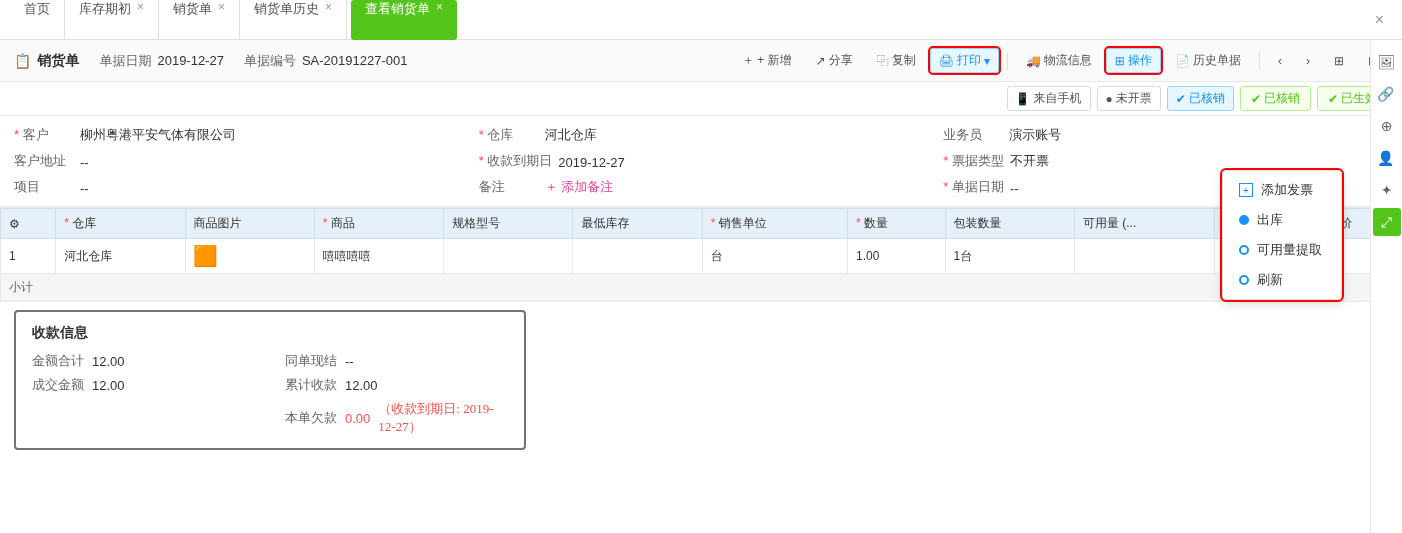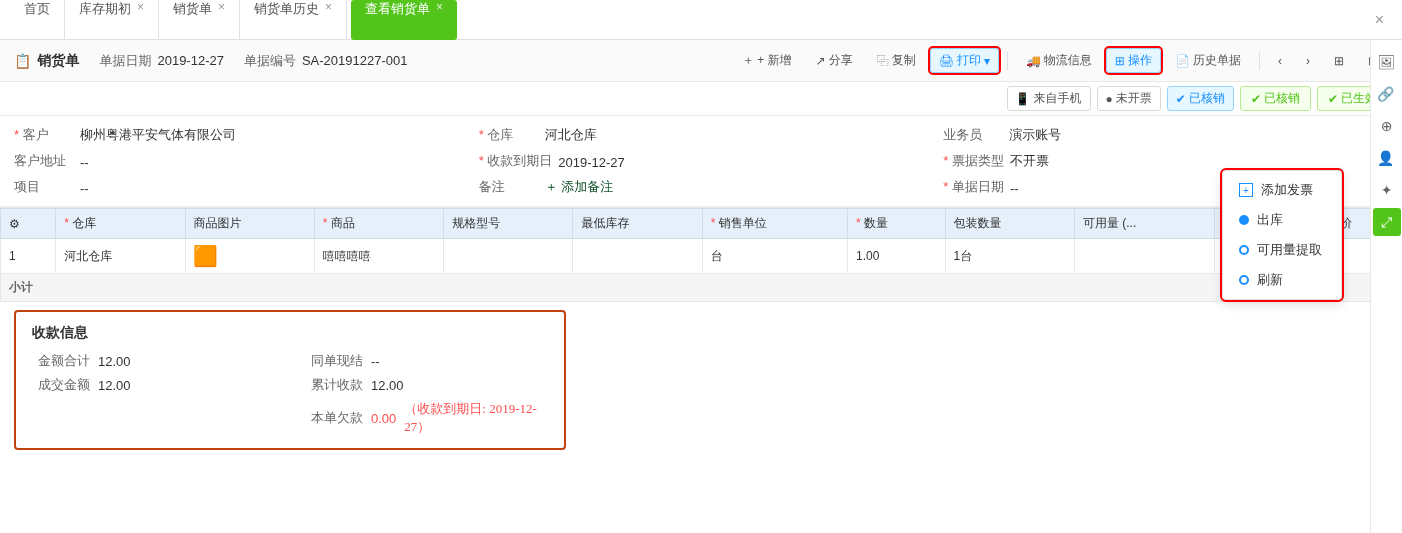--- a/index.html
+++ b/index.html
@@ -84,45 +84,45 @@
 
     
     .form-section {
       padding: 10px 14px; display: grid; grid-template-columns: 1fr 1fr 1fr;
       gap: 8px 20px; border-bottom: 1px solid #f0f0f0;
     }
     .form-row { display: flex; align-items: flex-end; gap: 6px; }
     .form-label { color: #666; white-space: nowrap; min-width: 60px; }
     .form-label.required::before { content: '* '; color: #ff4d4f; }
     .form-value { color: #333; }
-    .form-value-add { color: #14532d; cursor: pointer; }
+    .form-value-add { color: #ec4899; cursor: pointer; }
 
     
     .table-wrap { border-top: 1px solid #e8e8e8; overflow-x: auto; }
     table { width: 100%; border-collapse: collapse; font-size: 12px; }
     thead tr { background: #e6f0fa; }
     thead th {
       padding: 6px 8px; text-align: left; border: 1px solid #d0dce8;
       font-weight: normal; color: #333; white-space: nowrap;
     }
     thead th.required::before { content: '* '; color: #ff4d4f; }
     tbody tr { background: #fff; }
     tbody tr:nth-child(even) { background: #fafafa; }
     tbody td { padding: 5px 8px; border: 1px solid #e8e8e8; color: #333; white-space: nowrap; }
-    .subtotal-row td { background: #f5f5f5; color: #666; font-weight: bold; }
+    .subtotal-row td { background: #f5f5f5; color: #666; font-weight: normal; }
 
     
     .payment-box {
-      border: 2px solid #c2410c; border-radius: 4px;
+      border: 2px solid #737373; border-radius: 4px;
       margin: 8px 14px; padding: 12px 16px;
-      background: #fff; width: 552px;
+      background: #fff; width: 512px;
     }
     .payment-title { font-weight: bold; font-size: 14px; margin-bottom: 10px; color: #333; }
     .payment-grid { display: grid; grid-template-columns: 1fr 1fr; gap: 6px 30px; }
-    .payment-row { display: flex; align-items: center; gap: 8px; margin-left: 6px; }
+    .payment-row { display: flex; align-items: center; gap: 8px; }
     .payment-label { color: #666; white-space: nowrap; }
     .payment-value { color: #333; }
     .payment-value-red { color: #ff4d4f; }
 
     
     .dropdown-menu {
       position: absolute; top: 130px; right: 60px; z-index: 100;
       background: #fff; border: 1px solid #e0e0e0;
       border-radius: 4px; box-shadow: 0 4px 12px rgba(0,0,0,0.15);
       min-width: 120px; padding: 4px 0;

